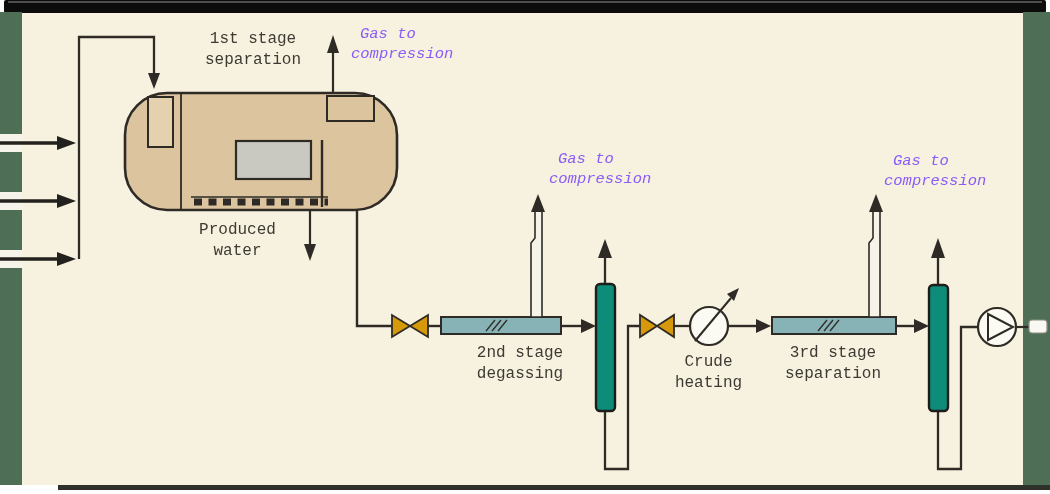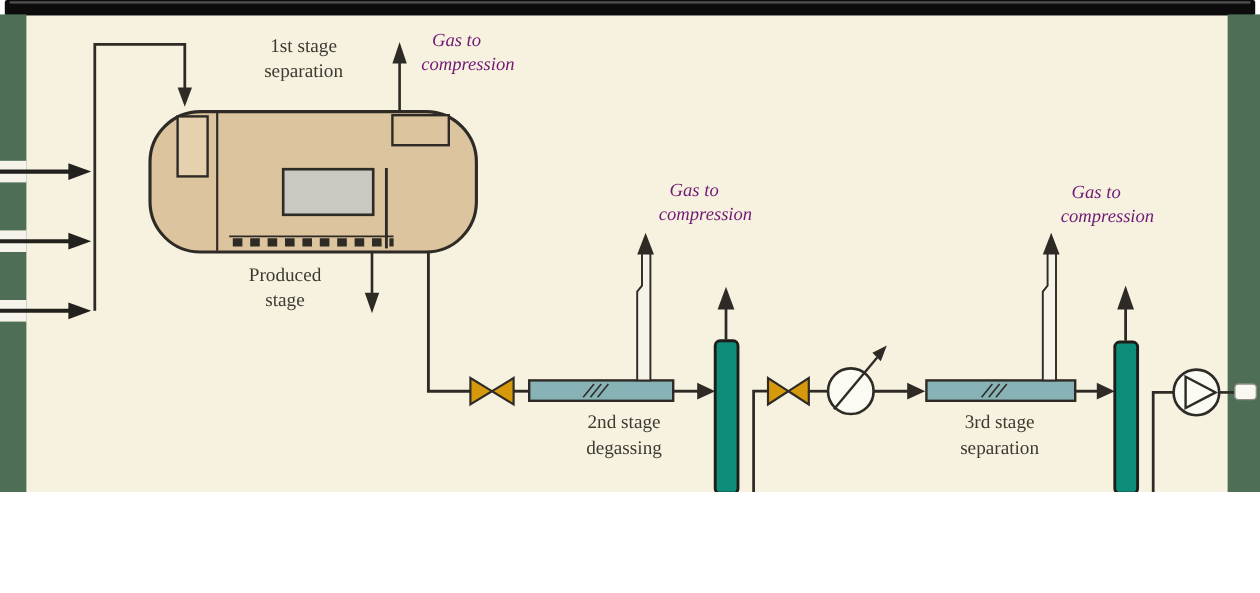--- a/index.html
+++ b/index.html
@@ -1,21 +1,21 @@
 <!DOCTYPE html>
 <html><head>
 <meta charset="utf-8">
 <style>
   html,body{margin:0;padding:0;background:#ffffff;}
-  .stage{position:relative;width:1050px;height:410px;background:#ffffff;overflow:hidden;
-         font-family:Liberation Serif, serif;}
+  .stage{position:relative;width:1050px;height:494px;background:#ffffff;overflow:hidden;
+         font-family:Liberation Mono, monospace;}
   .stage svg{position:absolute;left:0;top:0;}
   .label{position:absolute;color:#3d3a33;font-size:16px;line-height:20.5px;white-space:pre-line;}
   .label.center{text-align:center;}
-  .label.gas{font-style:italic;font-size:15.5px;line-height:20px;text-indent:9px;color:#701a75;}
+  .label.gas{font-style:italic;font-size:15.5px;line-height:20px;text-indent:9px;color:#8b5cf6;}
 </style>
 </head>
 <body>
 
 <div class="stage">
   <svg width="1050" height="494" viewBox="0 0 1050 494">
 
     <rect x="22" y="13" width="1004" height="472" fill="#f7f2df"></rect>
     <rect x="4" y="0" width="1042" height="13" rx="2" fill="#0c0c0c"></rect>
     <rect x="8" y="1" width="1034" height="2" fill="#5a5a5a" opacity="0.85"></rect>
@@ -114,22 +114,24 @@
     <polygon points="988,314 988,340 1013,327" fill="none" stroke="#2e2b26" stroke-width="2"></polygon>
     <line x1="1016" y1="327" x2="1031" y2="327" stroke="#2e2b26" stroke-width="2.2"></line>
     <rect x="1029" y="320" width="18" height="13" rx="3" fill="#f9f8f3" stroke="#8d8d86" stroke-width="1.2"></rect>
   </svg>
 
   <div class="label center" style="left:193px;top:29px;width:120px;">1st stage
 separation</div>
   <div class="label gas" style="left:351px;top:24px;">Gas to
 compression</div>
   <div class="label center" style="left:180px;top:220px;width:115px;">Produced
-stage</div>
+water</div>
   <div class="label center" style="left:460px;top:343px;width:120px;">2nd stage
 degassing</div>
   <div class="label gas" style="left:549px;top:149px;">Gas to
 compression</div>
+  <div class="label center" style="left:652px;top:352px;width:113px;">Crude
+heating</div>
   <div class="label center" style="left:773px;top:343px;width:120px;">3rd stage
 separation</div>
   <div class="label gas" style="left:884px;top:151px;">Gas to
 compression</div>
 </div>
 
 </body></html>

